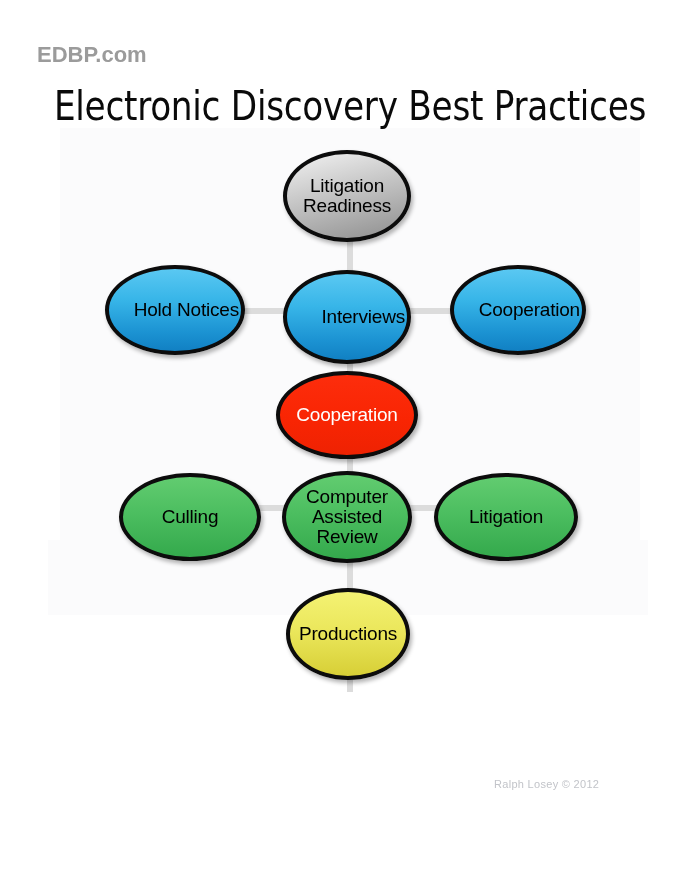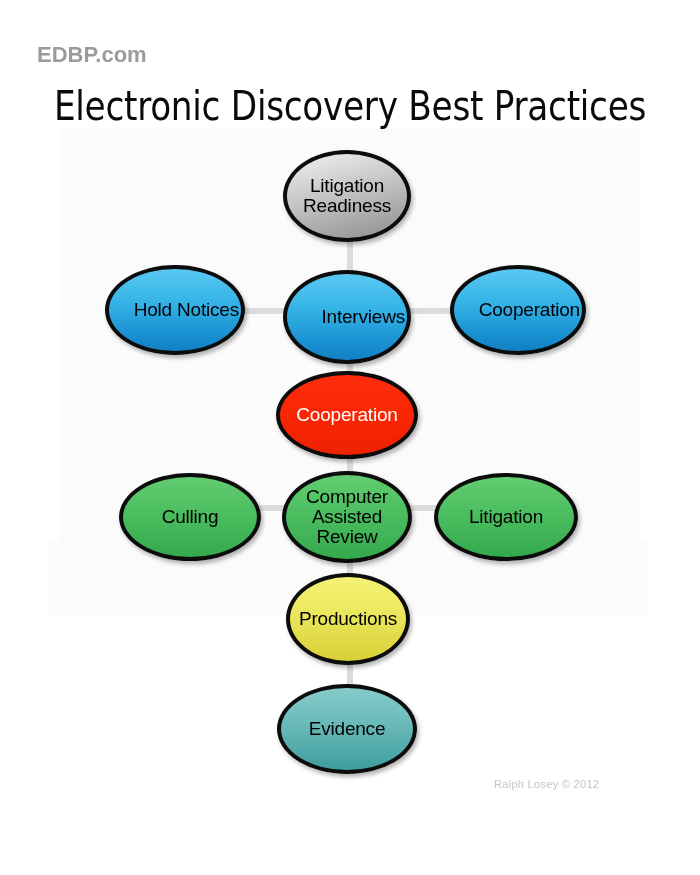--- a/index.html
+++ b/index.html
@@ -151,23 +151,20 @@
   <div class="node n-green" style="left:282px; top:471px; width:130px; height:92px;justify-content:center;">
     <span class="label">Computer
 Assisted
 Review</span>
   </div>
 
   <div class="node n-green" style="left:434px; top:473px; width:144px; height:88px;">
     <span class="label">Litigation</span>
   </div>
 
-  <div class="node n-yellow" style="left:286px; top:573px; width:124px; height:92px;">
+  <div class="node n-yellow" style="left:286px; top:588px; width:124px; height:92px;">
     <span class="label">Productions</span>
   </div>
 
-  <div class="node n-teal" style="left:277px; top:684px; width:140px; height:90px;">
-    <span class="label">Evidence</span>
-  </div>
 
   <div id="credit">Ralph Losey © 2012</div>
 
 </div>
 
 </body></html>

